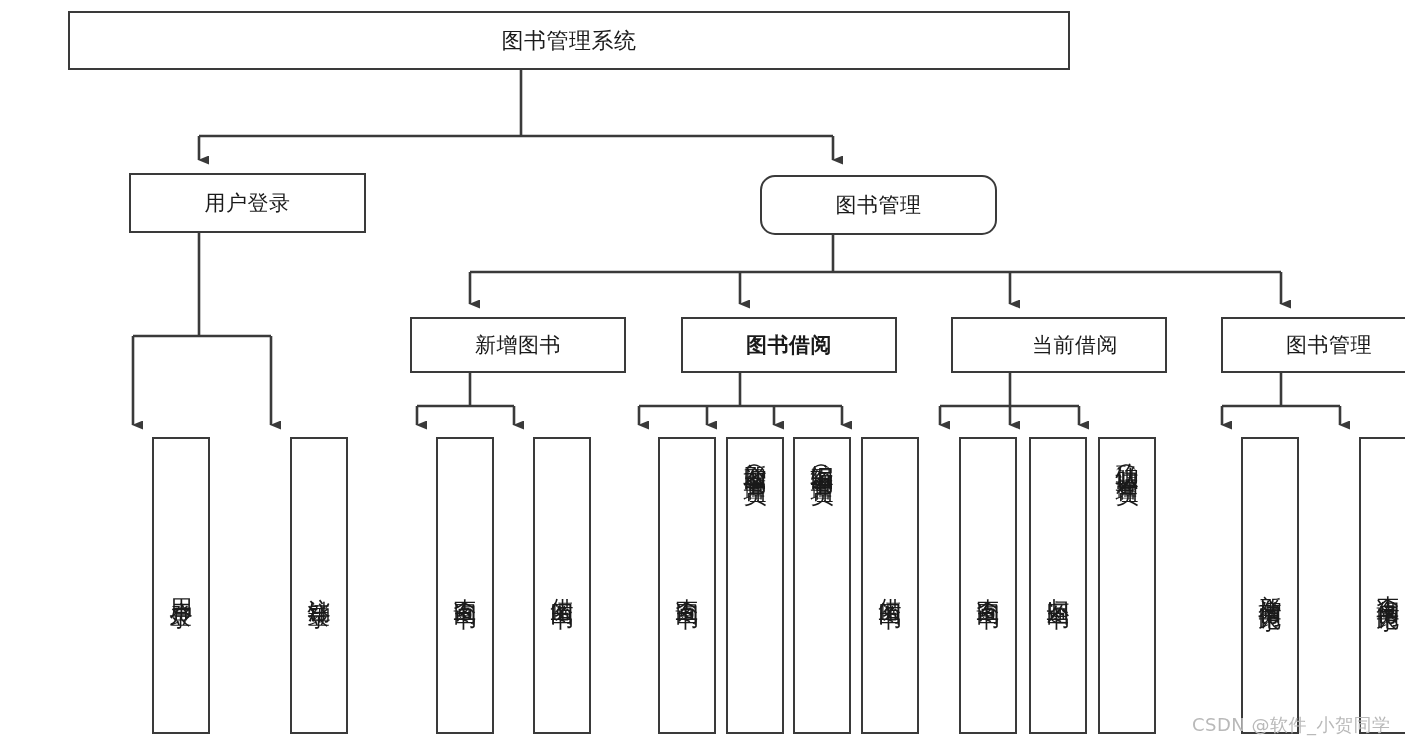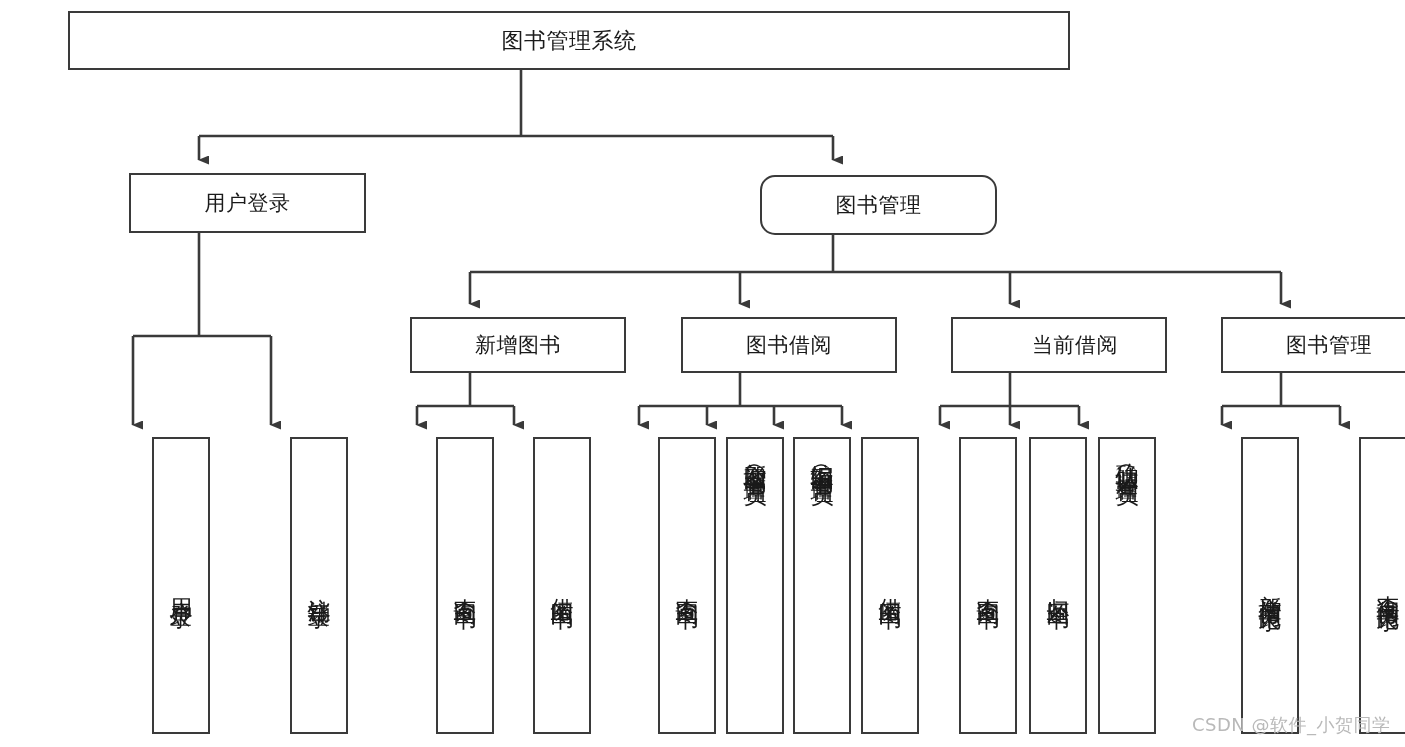--- a/index.html
+++ b/index.html
@@ -139,21 +139,21 @@
   </div>
 
   <div class="node horiz" style="left:712px; top:175px; width:237px; height:60px;border-radius:15px;">
     <span class="lbl">图书管理</span>
   </div>
 
   <div class="node horiz" style="left:362px; top:317px; width:216px; height:56px;">
     <span class="lbl">新增图书</span>
   </div>
 
-  <div class="node horiz" style="left:633px; top:317px; width:216px; height:56px;">
+  <div class="node horiz" style="left:633px; top:317px; width:216px; height:56px;font-weight:bold;">
     <span class="lbl">图书借阅</span>
   </div>
 
   <div class="node horiz" style="left:903px; top:317px; width:216px; height:56px;padding-left:32px;">
     <span class="lbl">当前借阅</span>
   </div>
 
   <div class="node horiz" style="left:1173px; top:317px; width:216px; height:56px;">
     <span class="lbl">图书管理</span>
   </div>

